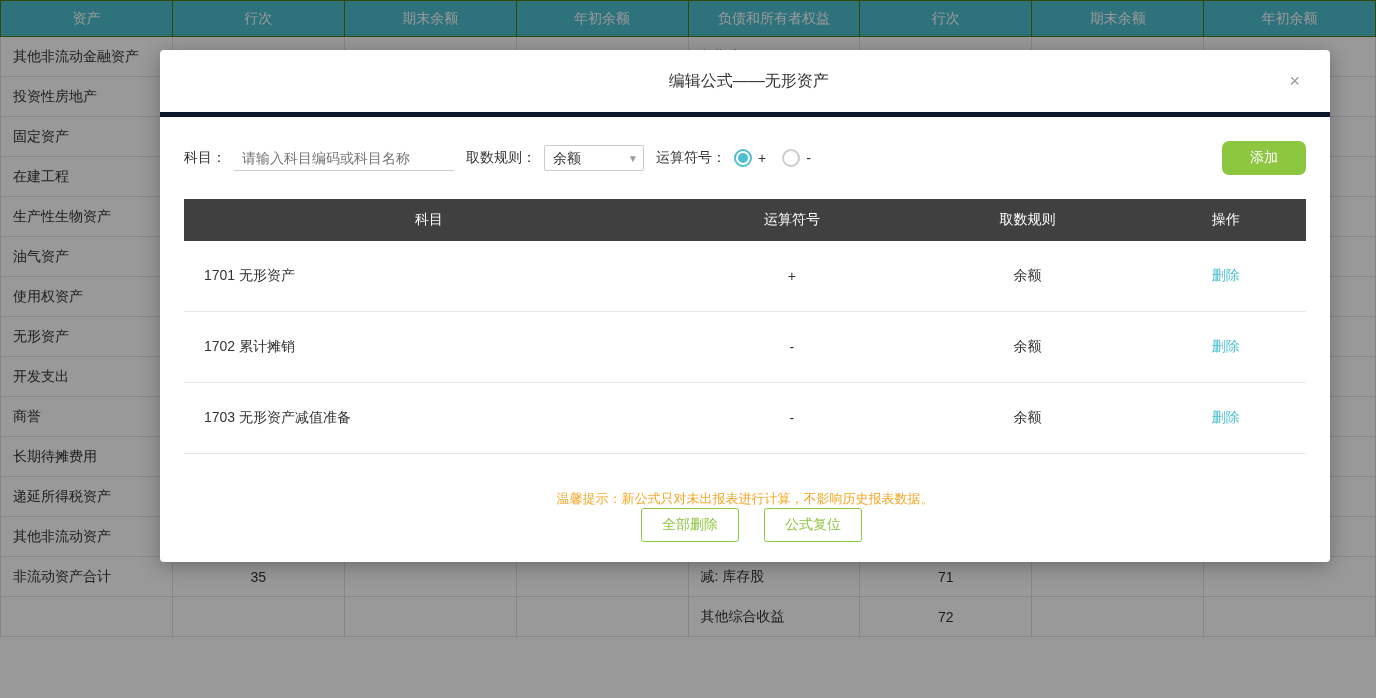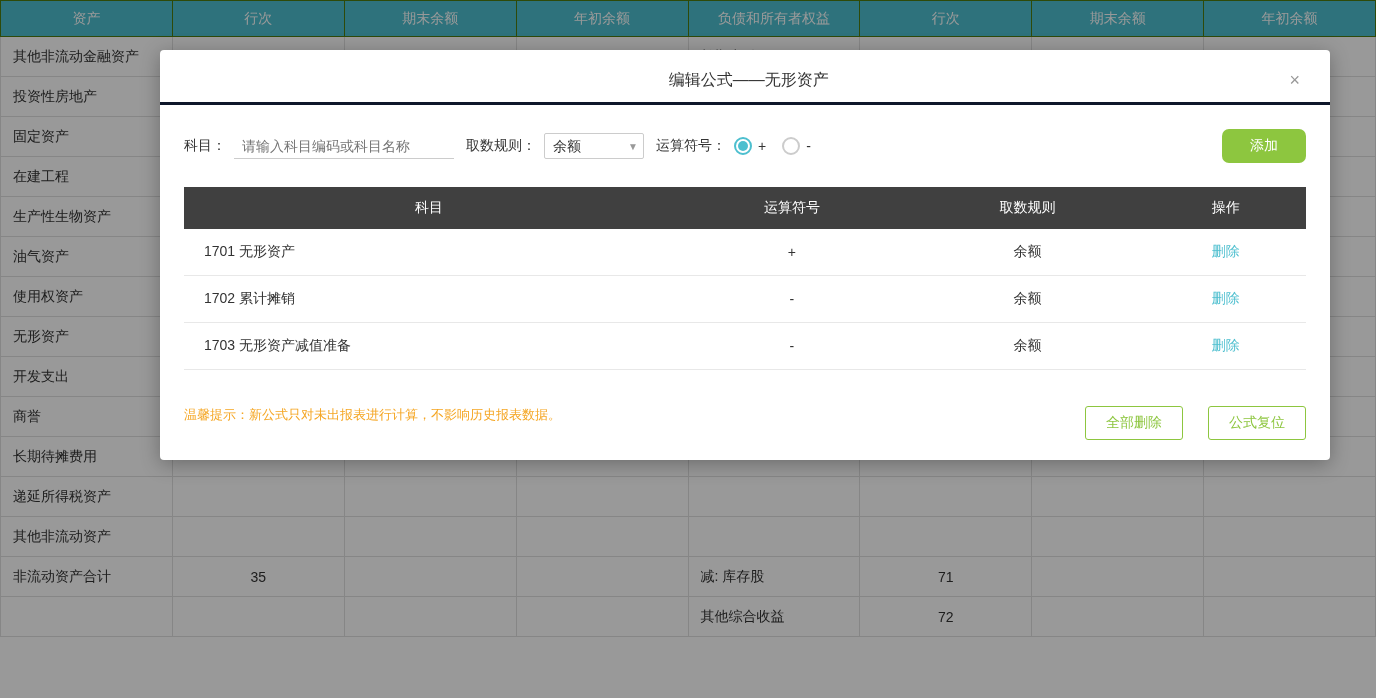--- a/index.html
+++ b/index.html
@@ -68,23 +68,22 @@
       background: #fff;
       border-radius: 4px;
       z-index: 20;
       box-shadow: 0 4px 20px rgba(0,0,0,0.3);
     }
 
     .modal-header {
       display: flex;
       align-items: center;
       justify-content: space-between;
-      padding: 11px 24px;
-      border-bottom: 3px solid #0f172a;
-      margin-top: 8px;
+      padding: 20px 24px;
+      border-bottom: 5px solid #0f172a;
     }
 
     .modal-title {
       font-size: 16px;
       color: #333;
       font-weight: 500;
       flex: 1;
       text-align: center;
     }
 
@@ -237,42 +236,44 @@
 
     .data-table tbody tr {
       border-bottom: 1px solid #e8e8e8;
     }
 
     .data-table tbody tr:last-child {
       border-bottom: 1px solid #e8e8e8;
     }
 
     .data-table tbody td {
-      padding: 14px 16px;
+      padding: 26px 16px;
       text-align: center;
       color: #333;
       font-size: 14px;
     }
 
     .data-table tbody td.subject-col {
       text-align: left;
       padding-left: 20px;
     }
 
     .delete-link {
       color: #4dbfcf;
       cursor: pointer;
       text-decoration: none;
     }
 
     
     .modal-footer {
       display: flex;
+      align-items: center;
       justify-content: space-between;
       padding: 16px 24px 20px;
+      flex-direction: column;
     }
 
     .footer-tip {
       color: #f5a623;
       font-size: 13px;
     }
 
     .footer-buttons {
       display: flex;
       gap: 12px;

